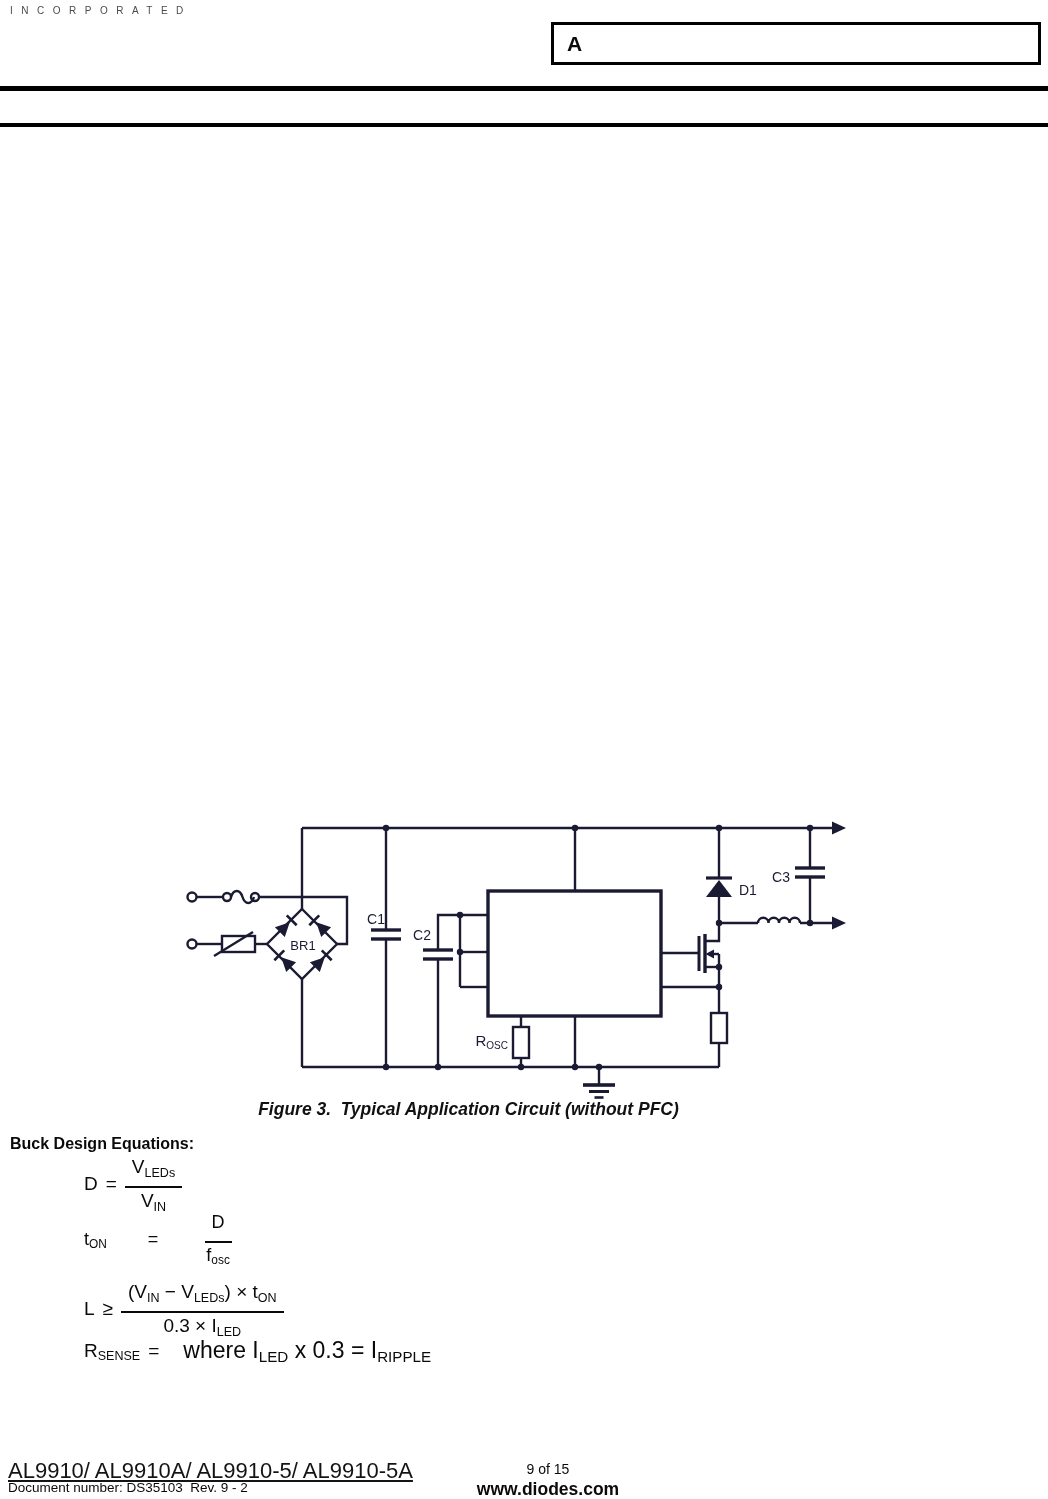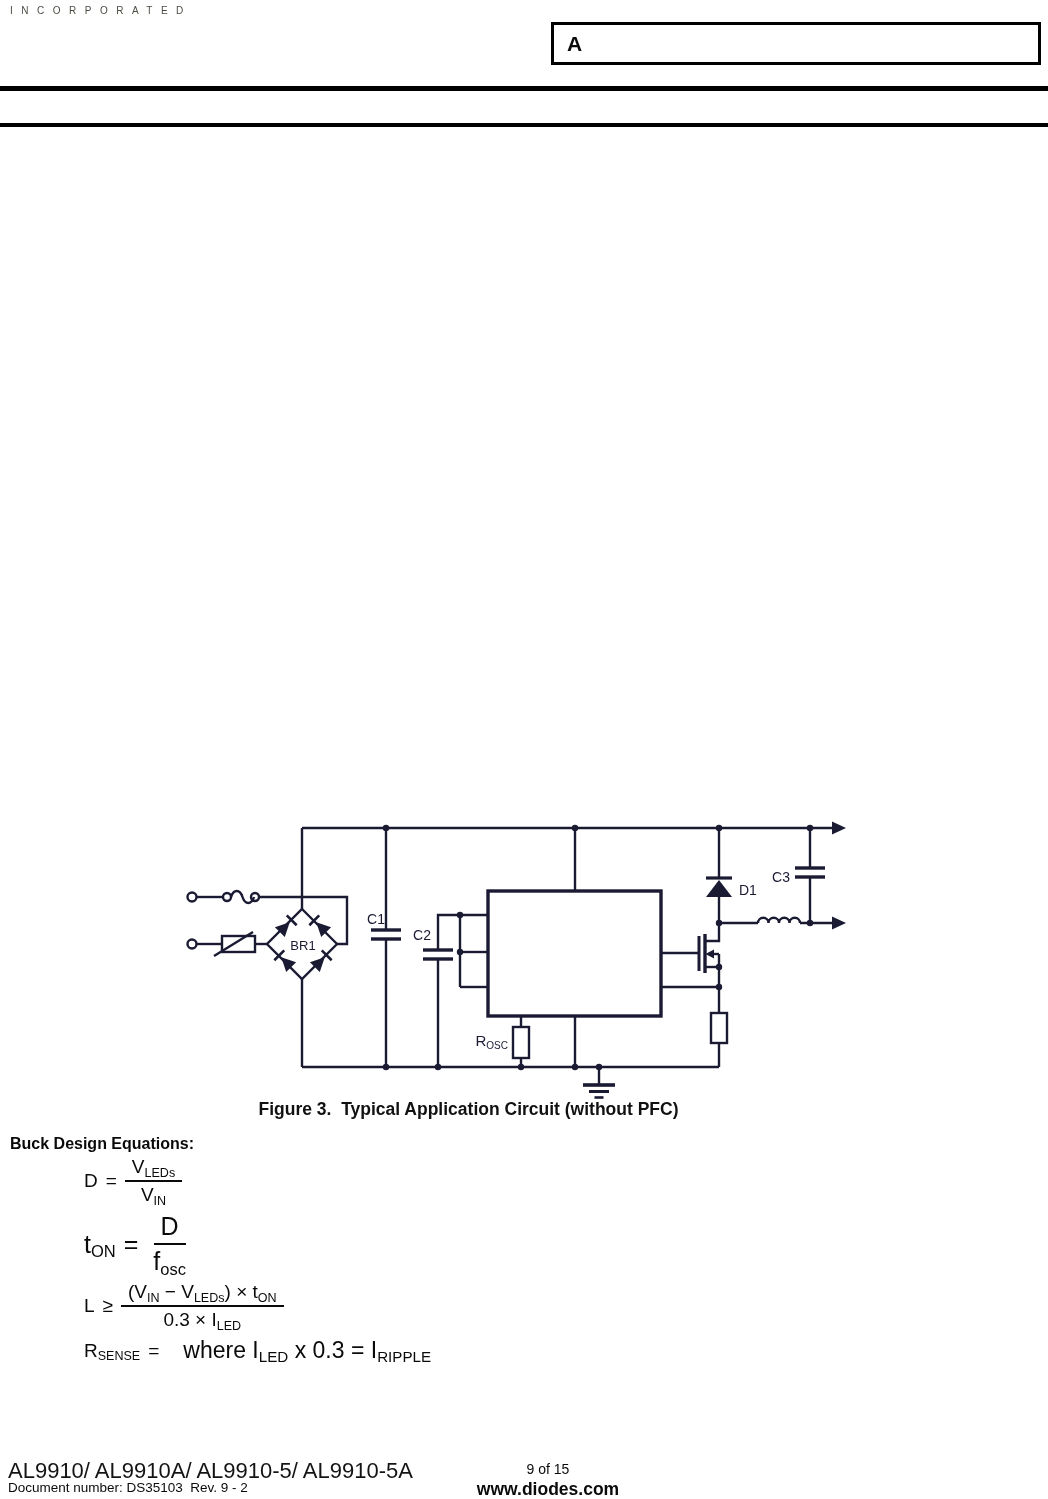--- a/index.html
+++ b/index.html
@@ -11,35 +11,35 @@
   .logo-reg{font-size:11px;color:#1e5fa8;font-weight:bold;vertical-align:baseline;}
   .logo-tagline{font-size:10px;font-weight:normal;letter-spacing:8.5px;color:#4c4c44;margin-top:1px;white-space:nowrap;}
   .rev-box{position:absolute;left:551px;top:22px;width:484px;height:37px;border:3px solid #000;display:flex;align-items:center;}
   .rev-box span{font-size:21px;font-weight:bold;padding-left:13px;}
   .rule{position:absolute;left:0;width:1048px;background:#000;}
   .rule1{top:86px;height:5px;}
   .rule2{top:123px;height:4px;}
 
   
   .circuit-svg{position:absolute;left:160px;top:815px;}
-  .caption{position:absolute;left:0;top:1099px;width:937px;text-align:center;font-weight:bold;font-size:17.5px;white-space:pre;color:#111;}
+  .caption{position:absolute;left:0;top:1099px;width:937px;text-align:center;font-weight:bold;font-size:17.5px;white-space:pre;color:#111;font-style:italic;}
 
   
   .eq-heading{position:absolute;left:10px;top:1135px;font-size:16px;font-weight:bold;}
   .eq{position:absolute;left:84px;display:flex;align-items:center;font-size:19px;color:#0a0a0a;white-space:pre;}
   .eq-rel{margin:0 8px;}
   .frac{display:inline-flex;flex-direction:column;align-items:center;text-align:center;}
-  .frac .num{padding:0 7px 2px 7px;border-bottom:2px solid #0a0a0a;}
+  .frac .num{padding:0 7px 8px 7px;border-bottom:2px solid #0a0a0a;}
   .frac .den{padding:2px 7px 0 7px;}
   .tsub{font-size:0.66em;position:relative;top:0.28em;}
-  .eq-large{font-size:25px;}
+  .eq-large{font-size:18px;gap:33px;}
   .eq-note{margin-left:16px;font-size:23px;}
 
   
-  .footer-part{position:absolute;left:8px;top:1458px;font-size:22px;color:#141414;white-space:pre;}
+  .footer-part{position:absolute;left:8px;top:1458px;font-size:22px;color:#141414;white-space:pre;text-decoration:underline;}
   .footer-doc{position:absolute;left:8px;top:1480px;font-size:13.5px;white-space:pre;}
   .footer-center{position:absolute;left:448px;top:1461px;width:200px;text-align:center;}
   .footer-page{font-size:14px;}
   .footer-site{font-size:17.5px;font-weight:bold;margin-top:2px;}
 </style>
 </head>
 <body>
 
 <div class="logo">
   <div class="logo-tagline">INCORPORATED</div>

